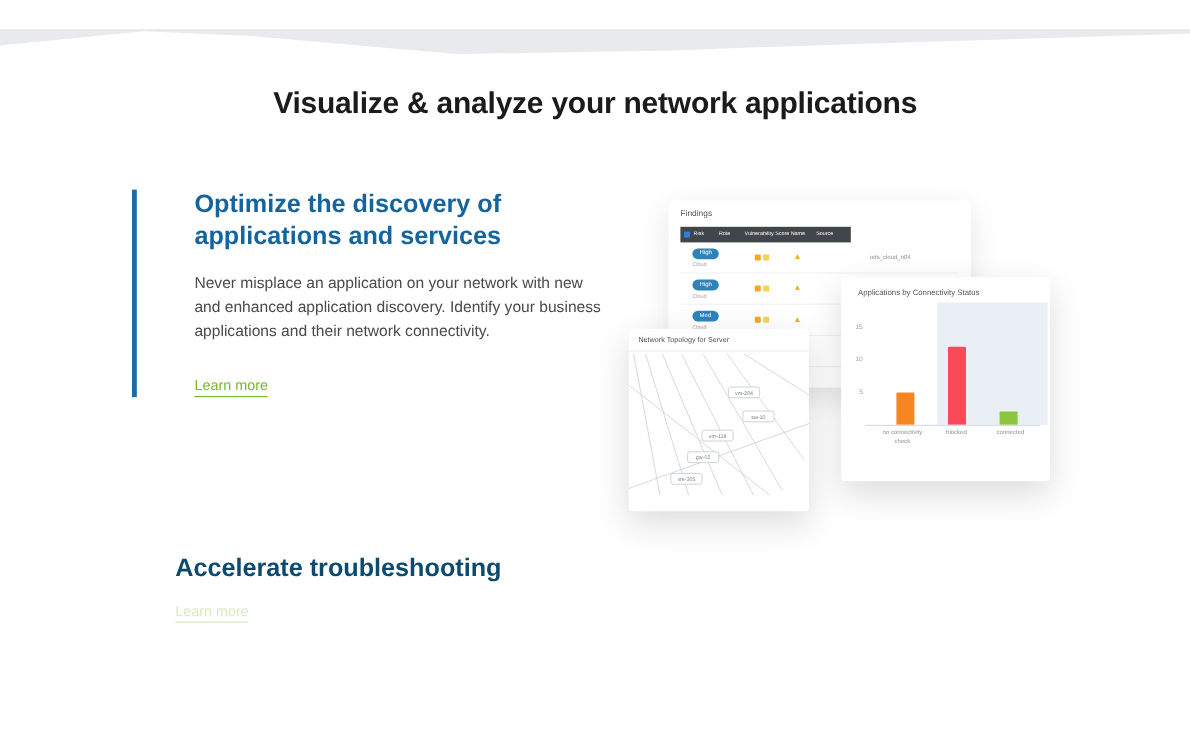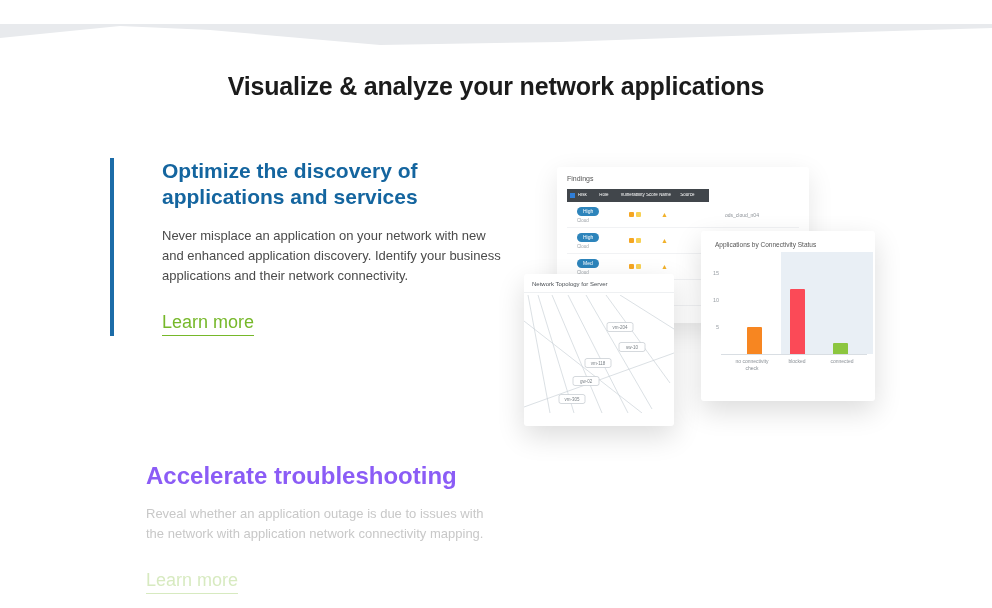--- a/index.html
+++ b/index.html
@@ -20,25 +20,25 @@
   .feature-1 { position:absolute; left:110px; top:134px; width:410px; }
   .ftext { border-left:4px solid #1c6ca8; padding-left:48px; }
   .ftext h2 {
     font-size:21px; font-weight:700; color:#14659f; line-height:1.24;
     width:295px; margin-bottom:16px;
   }
   .ftext p, .feature-2 p {
     font-size:13px; line-height:1.55; color:#4a4a4a; width:348px; margin-bottom:26px;
   }
   a.learn {
-    display:inline-block; font-size:18px; color:#76b82a; text-decoration:none;
+    display:inline-block; font-size:12px; color:#76b82a; text-decoration:none;
     border-bottom:1.5px solid #76b82a; padding-bottom:2px;
   }
   .feature-2 { position:absolute; left:146px; top:438px; width:410px; }
-  .feature-2 h2 { font-size:24px; font-weight:700; color:#8b5cf6; margin-bottom:14px; }
+  .feature-2 h2 { font-size:21px; font-weight:700; color:#0c4a6e; margin-bottom:14px; }
   .feature-2 p { color:#c8c8c8; width:358px; }
   a.learn.faint { color:rgba(139,195,74,0.35); border-bottom-color:rgba(139,195,74,0.35); }
 
   
   .shots { position:absolute; left:520px; top:138px; width:370px; height:280px; }
   .card { position:absolute; background:#fff; border-radius:3px; }
   .card-findings {
     left:37px; top:5px; width:252px; height:156px; z-index:1;
     box-shadow:0 8px 26px rgba(0,0,0,0.10);
   }
@@ -240,17 +240,16 @@
           <div class="xlab">no connectivity check</div>
           <div class="xlab">blocked</div>
           <div class="xlab">connected</div>
         </div>
     </div>
 
   </div>
 
   <section class="feature-2">
     <h2>Accelerate troubleshooting</h2>
-    <p>Reveal whether an application outage is due to issues with the network with application network connectivity mapping.</p>
     <a href="#" class="learn faint">Learn more</a>
   </section>
 
 </div>
 
 </body></html>

